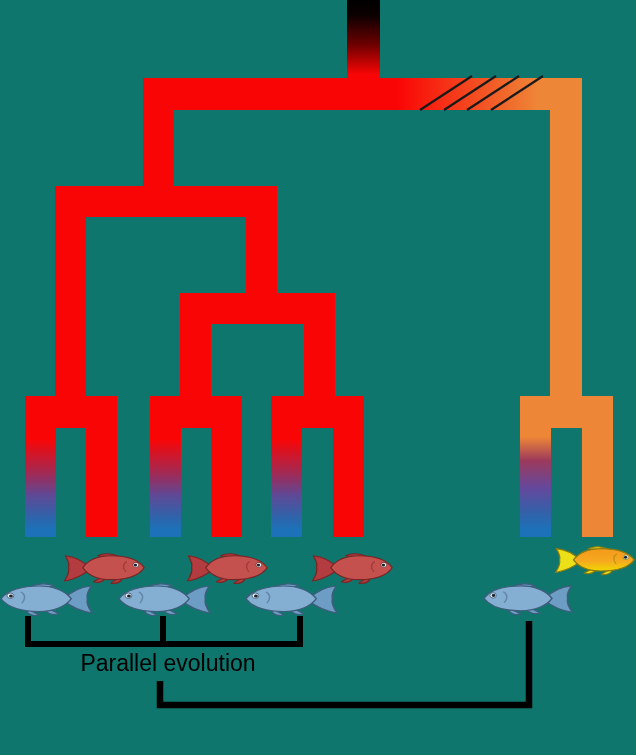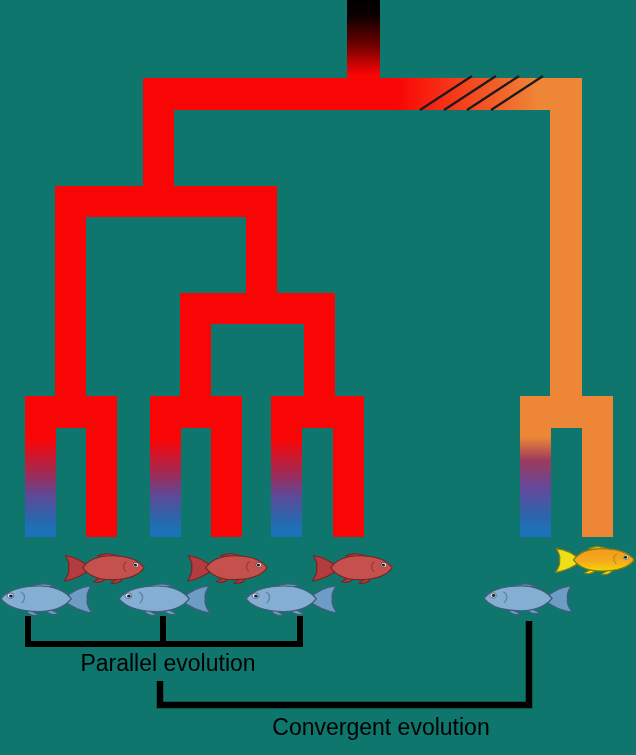--- a/index.html
+++ b/index.html
@@ -154,14 +154,13 @@
 
     <g class="fish fish-yellow" transform="translate(635,546) scale(-0.82,0.66)">
         <use href="#fishShape" width="100" height="44"></use>
       </g>
 
     <path class="bracket" stroke-width="6" d="M28 616 V644 H300 V616 M163 616 V644"></path>
     <path class="bracket" stroke-width="6.5" d="M160 681 V705 H529 V621"></path>
   </svg>
 
   <div class="label parallel">Parallel evolution</div>
-  <div class="label convergent">Convergent evolution</div>
 </div>
 
 </body></html>

